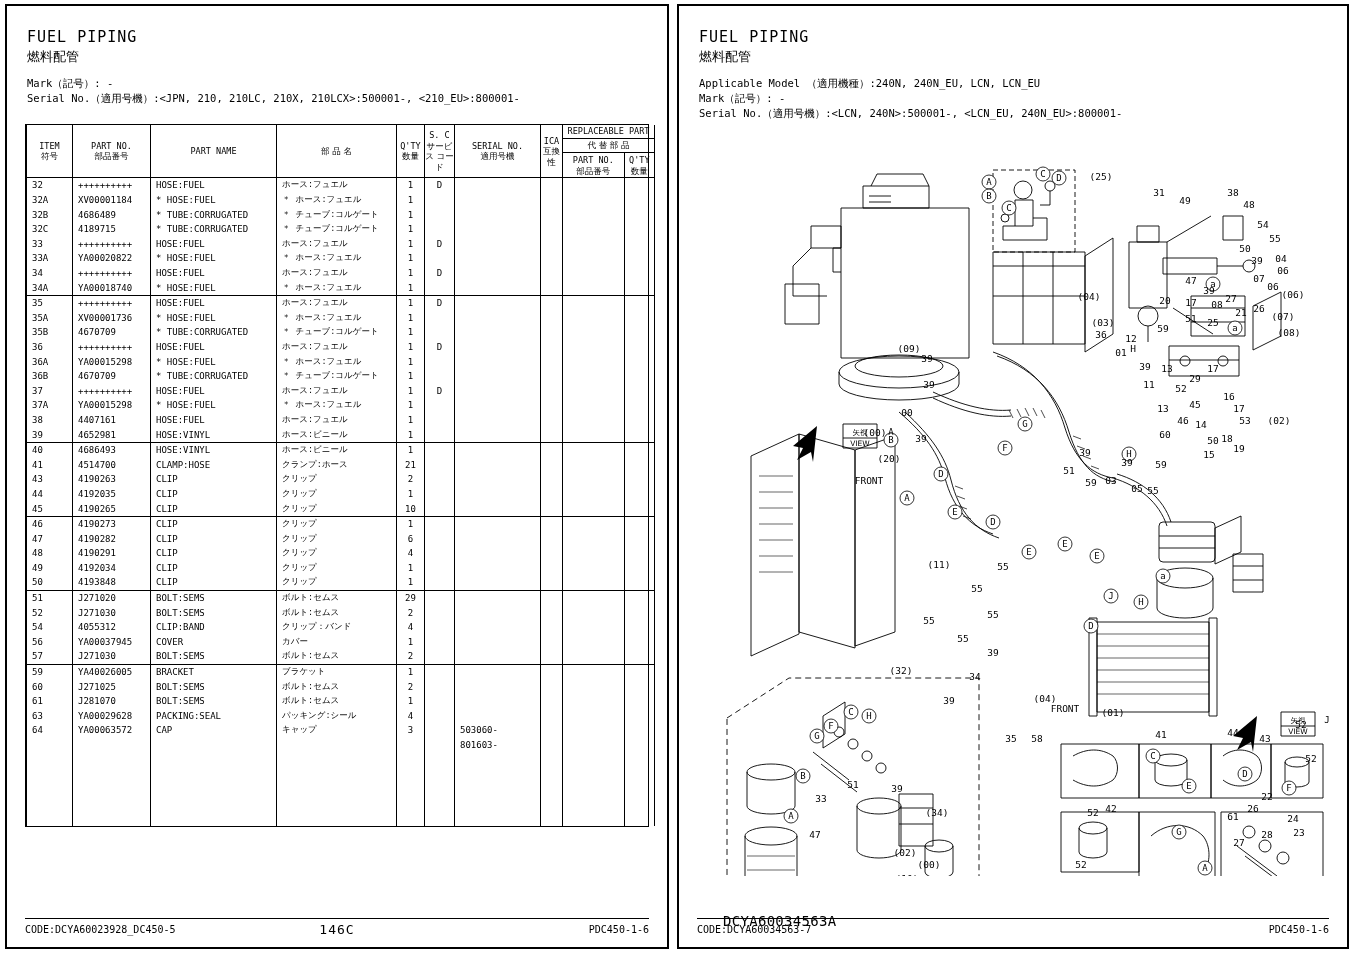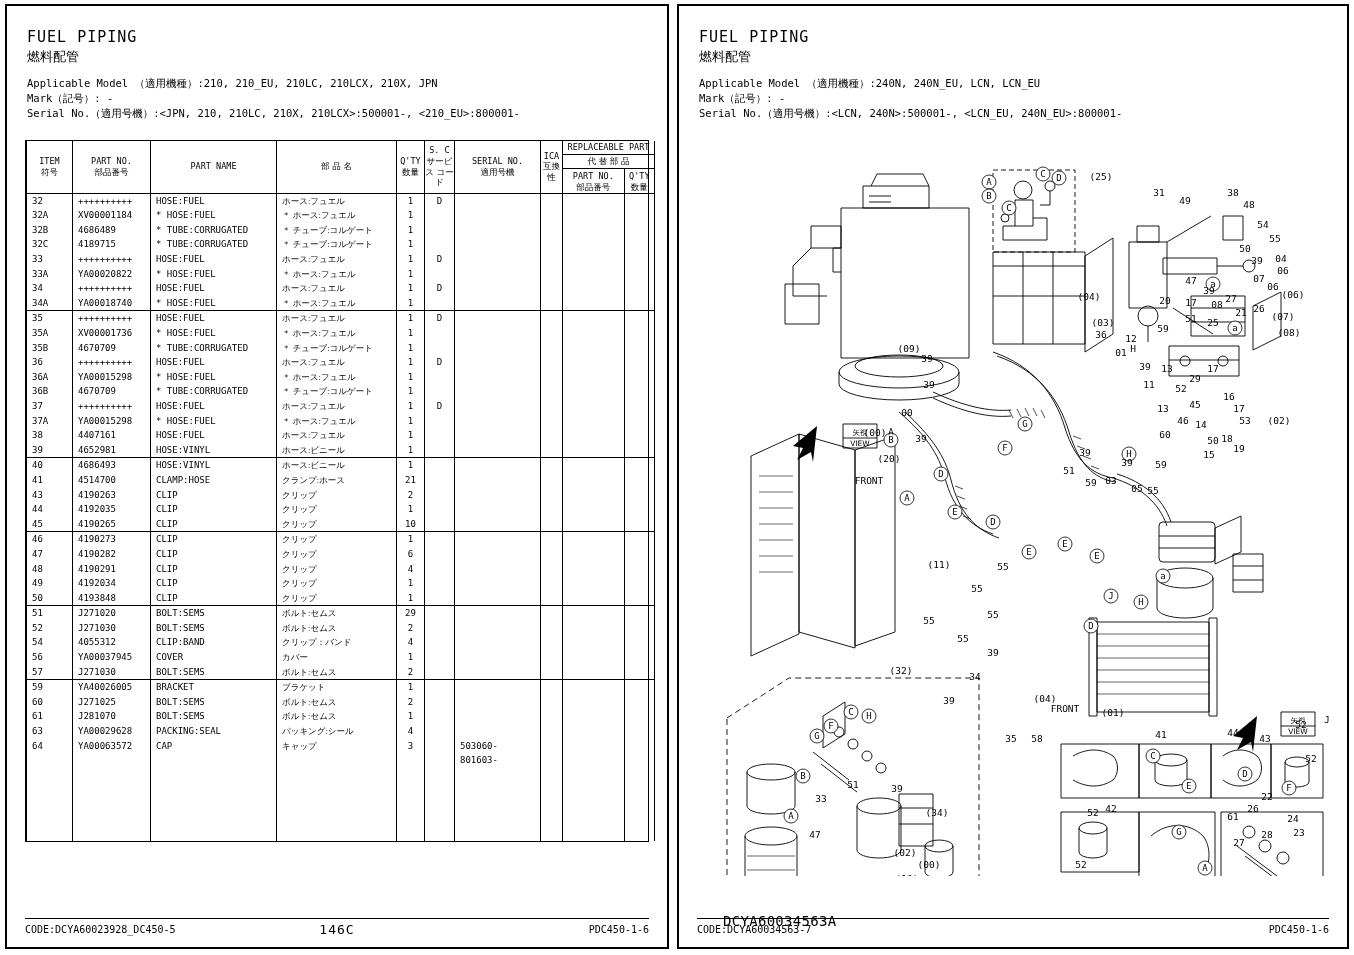--- a/index.html
+++ b/index.html
@@ -94,21 +94,21 @@
   table.parts tbody td {
     height: 14.6px;
     line-height: 14.6px;
     white-space: nowrap;
     overflow: hidden;
   }
   .c-item   { width: 46px;  text-align: left; padding-left: 5px !important; }
   .c-partno { width: 78px;  text-align: left; padding-left: 5px !important; }
   .c-name   { width: 126px; text-align: left; padding-left: 5px !important; }
   .c-jname  { width: 120px; text-align: left; padding-left: 5px !important;
-              font-family: Liberation Serif, serif; font-size: 8.5px; }
+              font-family: Liberation Mono, monospace; font-size: 8.5px; }
   .c-qty    { width: 28px;  text-align: center; }
   .c-sc     { width: 30px;  text-align: center; }
   .c-serial { width: 86px;  text-align: left; padding-left: 5px !important; }
   .c-ica    { width: 22px;  text-align: center; }
   .c-rpart  { width: 62px;  text-align: left; padding-left: 4px !important; }
   .c-rqty   { width: 30px;  text-align: center; }
   tr.grp td { border-top: 1px solid #000; margin-left: 20px; }
   .filler td { height: 14.6px; }
   .tbl-bottom {
     border-top: 1.6px solid #000;
@@ -156,21 +156,20 @@
 </head>
 <body>
 
 <div class="spread">
 
   <div class="page page-left">
     <div class="page-inner">
       <div class="title-en">FUEL PIPING</div>
       <div class="title-jp">燃料配管</div>
 
-      <div class="meta">Applicable Model （適用機種）:210, 210_EU, 210LC, 210LCX, 210X, JPN</div>
       <div class="meta">Mark（記号）: -</div>
       <div class="meta">Serial No.（適用号機）:&lt;JPN, 210, 210LC, 210X, 210LCX&gt;:500001-, &lt;210_EU&gt;:800001-</div>
 
       <div class="tbl-wrap">
         <table class="parts">
           <colgroup>
             <col style="width:46px">
               <col style="width:78px">
               <col style="width:126px">
               <col style="width:120px">

